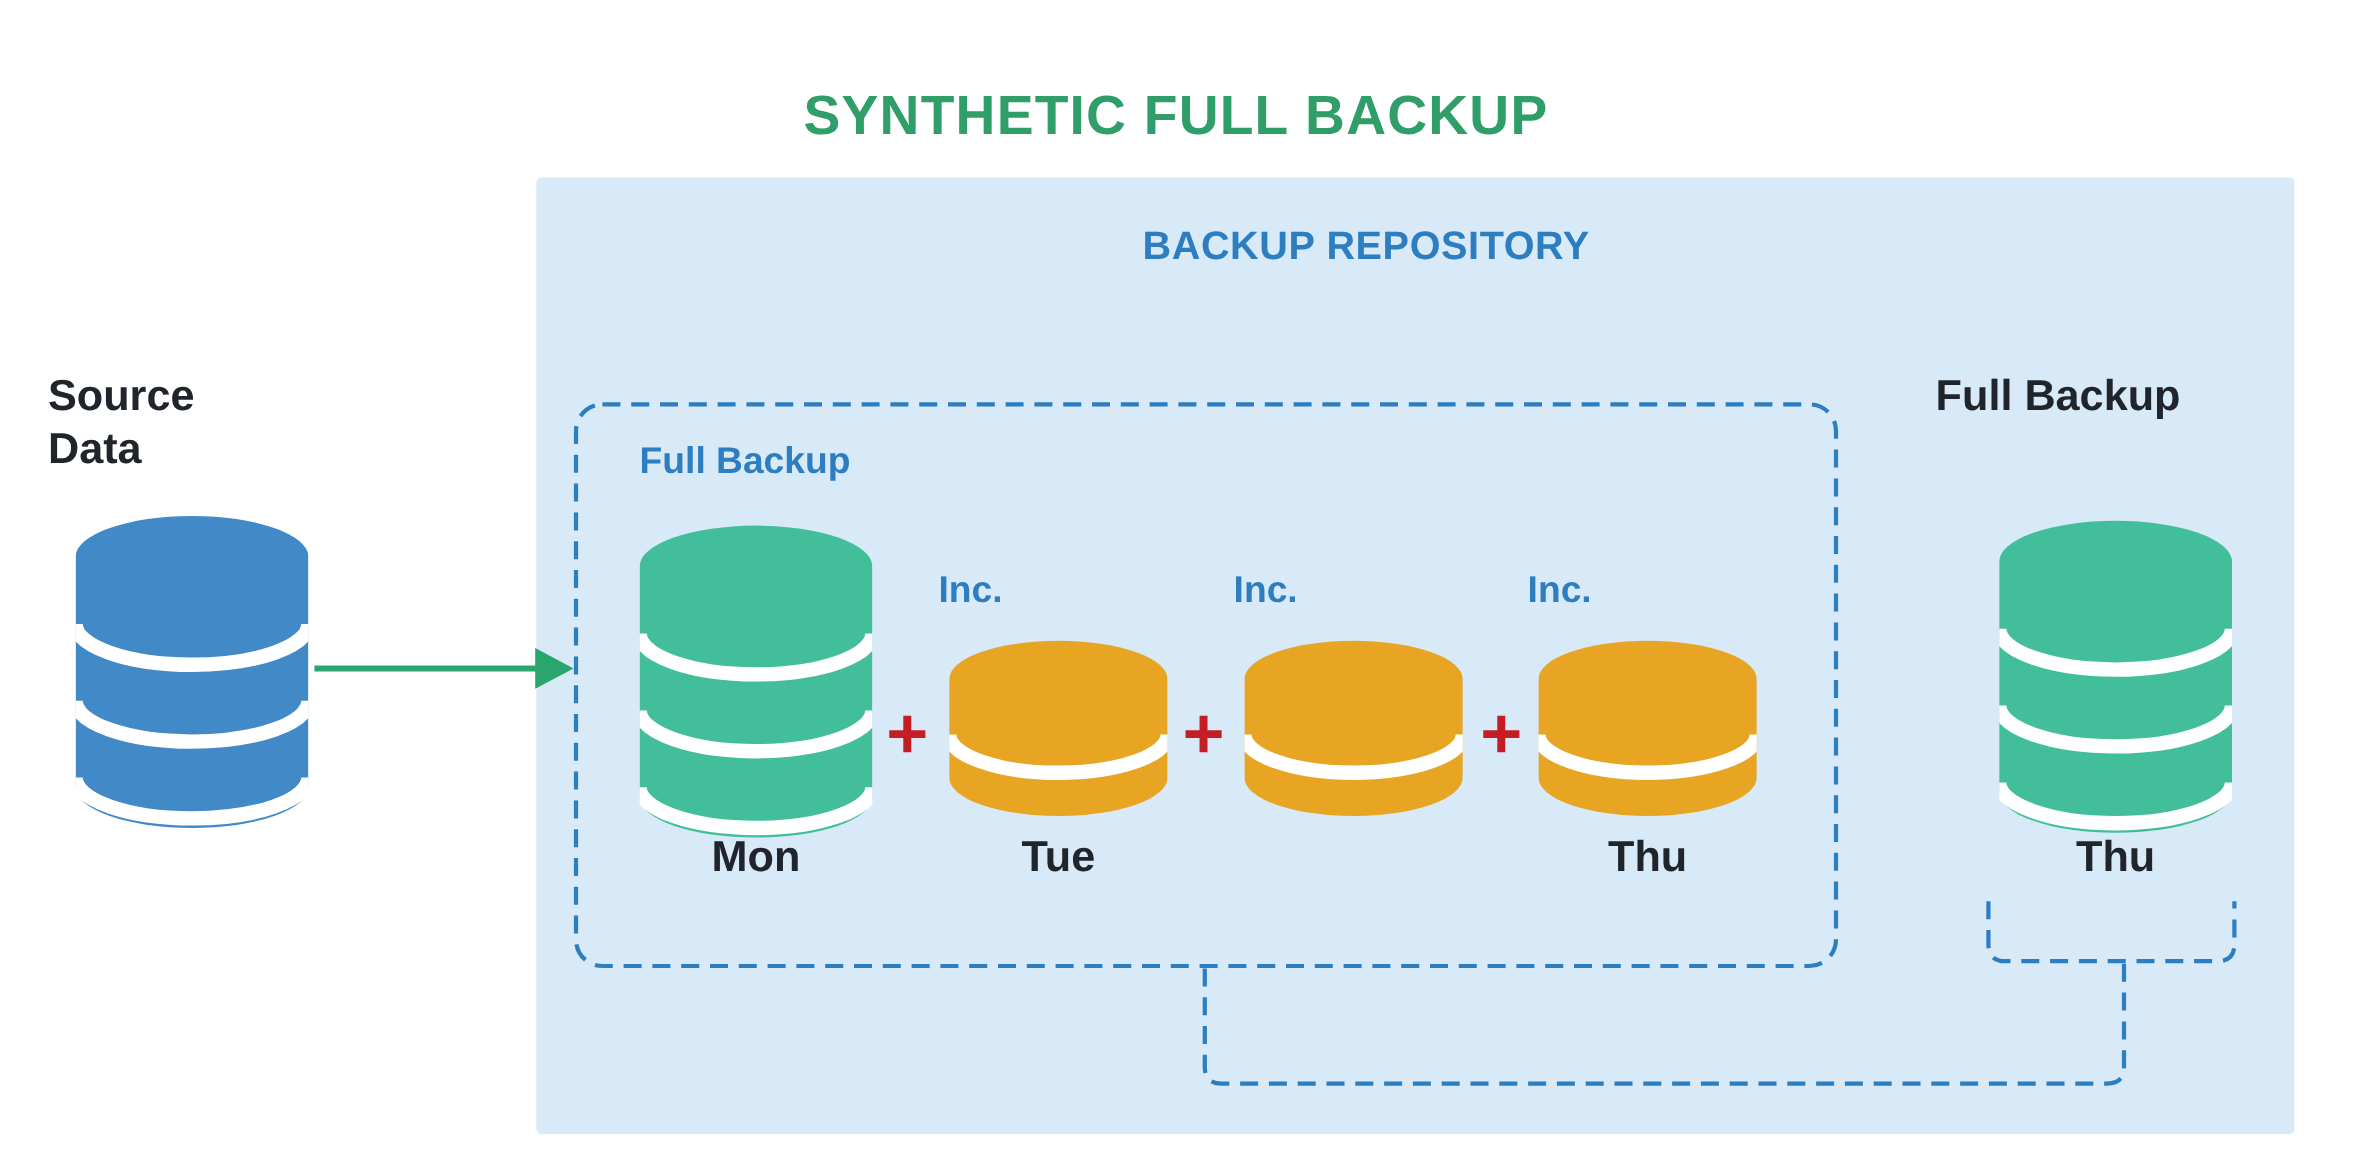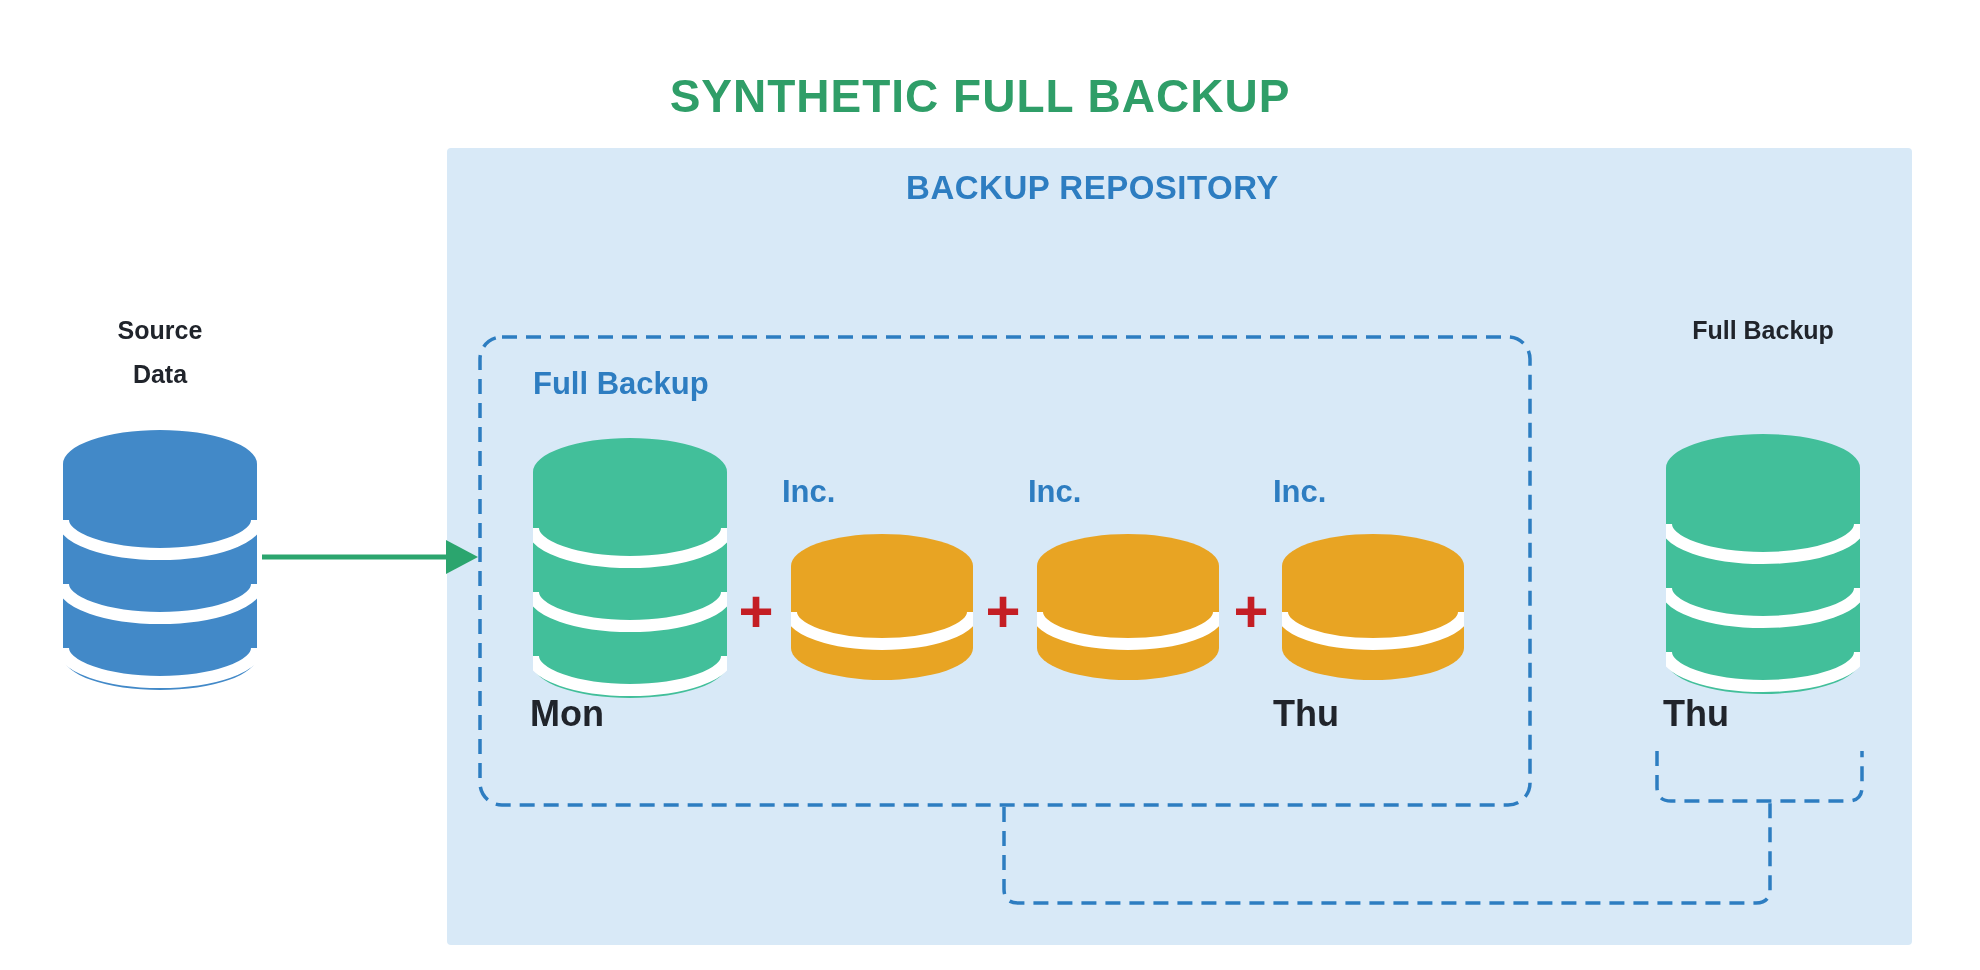--- a/index.html
+++ b/index.html
@@ -11,36 +11,36 @@
   .title{
     left:0;top:44px;width:1960px;text-align:center;
     font-size:46px;font-weight:800;letter-spacing:1px;
     color:var(--title-green,#2f9e68);line-height:48px;margin-top:28px;
   }
   .panel{
     left:447px;top:148px;width:1465px;height:797px;
     background:var(--panel-bg,#d8e9f7);border-radius:4px;
   }
   .repo-label{
-    left:447px;top:169px;width:1291px;text-align:center;
+    left:447px;top:186px;width:1291px;text-align:center;
     font-size:33px;font-weight:700;letter-spacing:0.5px;
-    color:var(--accent-blue,#2d7dc1);line-height:38px;
+    color:var(--accent-blue,#2d7dc1);line-height:38px;padding-left:46px;
   }
   .overlay{left:0;top:0;width:1980px;height:970px;pointer-events:none;}
   .dashed{fill:none;stroke:var(--accent-blue,#2d7dc1);stroke-width:3.5;stroke-dasharray:15 9;}
   .node-label{
-    font-size:25px;font-weight:600;color:var(--text-dark,#20242b);
-    text-align:center;line-height:44px;
+    font-size:36px;font-weight:600;color:var(--text-dark,#20242b);
+    line-height:44px;
   }
   .blue-label{
     font-size:31px;font-weight:600;color:var(--accent-blue,#2d7dc1);line-height:36px;
   }
   .day-label{
     font-size:36px;font-weight:600;color:var(--text-dark,#20242b);
-    text-align:left;line-height:40px;width:200px;
+    text-align:center;line-height:40px;width:200px;
   }
   .inc-label{width:200px;text-align:left;}
   .plus{
     width:80px;text-align:center;font-size:60px;font-weight:700;
     color:var(--plus-red,#c41e24);line-height:64px;
   }
   .fill-blue{fill:var(--db-blue,#4289c8);}
   .fill-teal{fill:var(--db-teal,#42bf9a);}
   .fill-orange{fill:var(--disk-orange,#e8a423);}
   .stripe{fill:none;stroke:#ffffff;stroke-width:12;}
@@ -89,20 +89,21 @@
 
   <div class="abs plus" style="left:716px;top:580px;">+</div>
   <div class="abs plus" style="left:963px;top:580px;">+</div>
   <div class="abs plus" style="left:1211px;top:580px;">+</div>
 
   <div class="abs blue-label inc-label" style="left:782px;top:474px;">Inc.</div>
   <svg class="abs" style="left:791px;top:532px;" width="182" height="150" viewBox="0 0 182 150">
     <path class="fill-orange" d="M 0 34 A 91 32 0 0 1 182 34 L 182 116 A 91 32 0 0 1 0 116 Z"></path>
     <path class="stripe" d="M 0 80 A 91 32 0 0 0 182 80"></path>
   </svg>
+  <div class="abs day-label" style="left:782px;top:694px;">Tue</div>
 
   <div class="abs blue-label inc-label" style="left:1028px;top:474px;">Inc.</div>
   <svg class="abs" style="left:1037px;top:532px;" width="182" height="150" viewBox="0 0 182 150">
     <path class="fill-orange" d="M 0 34 A 91 32 0 0 1 182 34 L 182 116 A 91 32 0 0 1 0 116 Z"></path>
     <path class="stripe" d="M 0 80 A 91 32 0 0 0 182 80"></path>
   </svg>
 
   <div class="abs blue-label inc-label" style="left:1273px;top:474px;">Inc.</div>
   <svg class="abs" style="left:1282px;top:532px;" width="182" height="150" viewBox="0 0 182 150">
     <path class="fill-orange" d="M 0 34 A 91 32 0 0 1 182 34 L 182 116 A 91 32 0 0 1 0 116 Z"></path>

